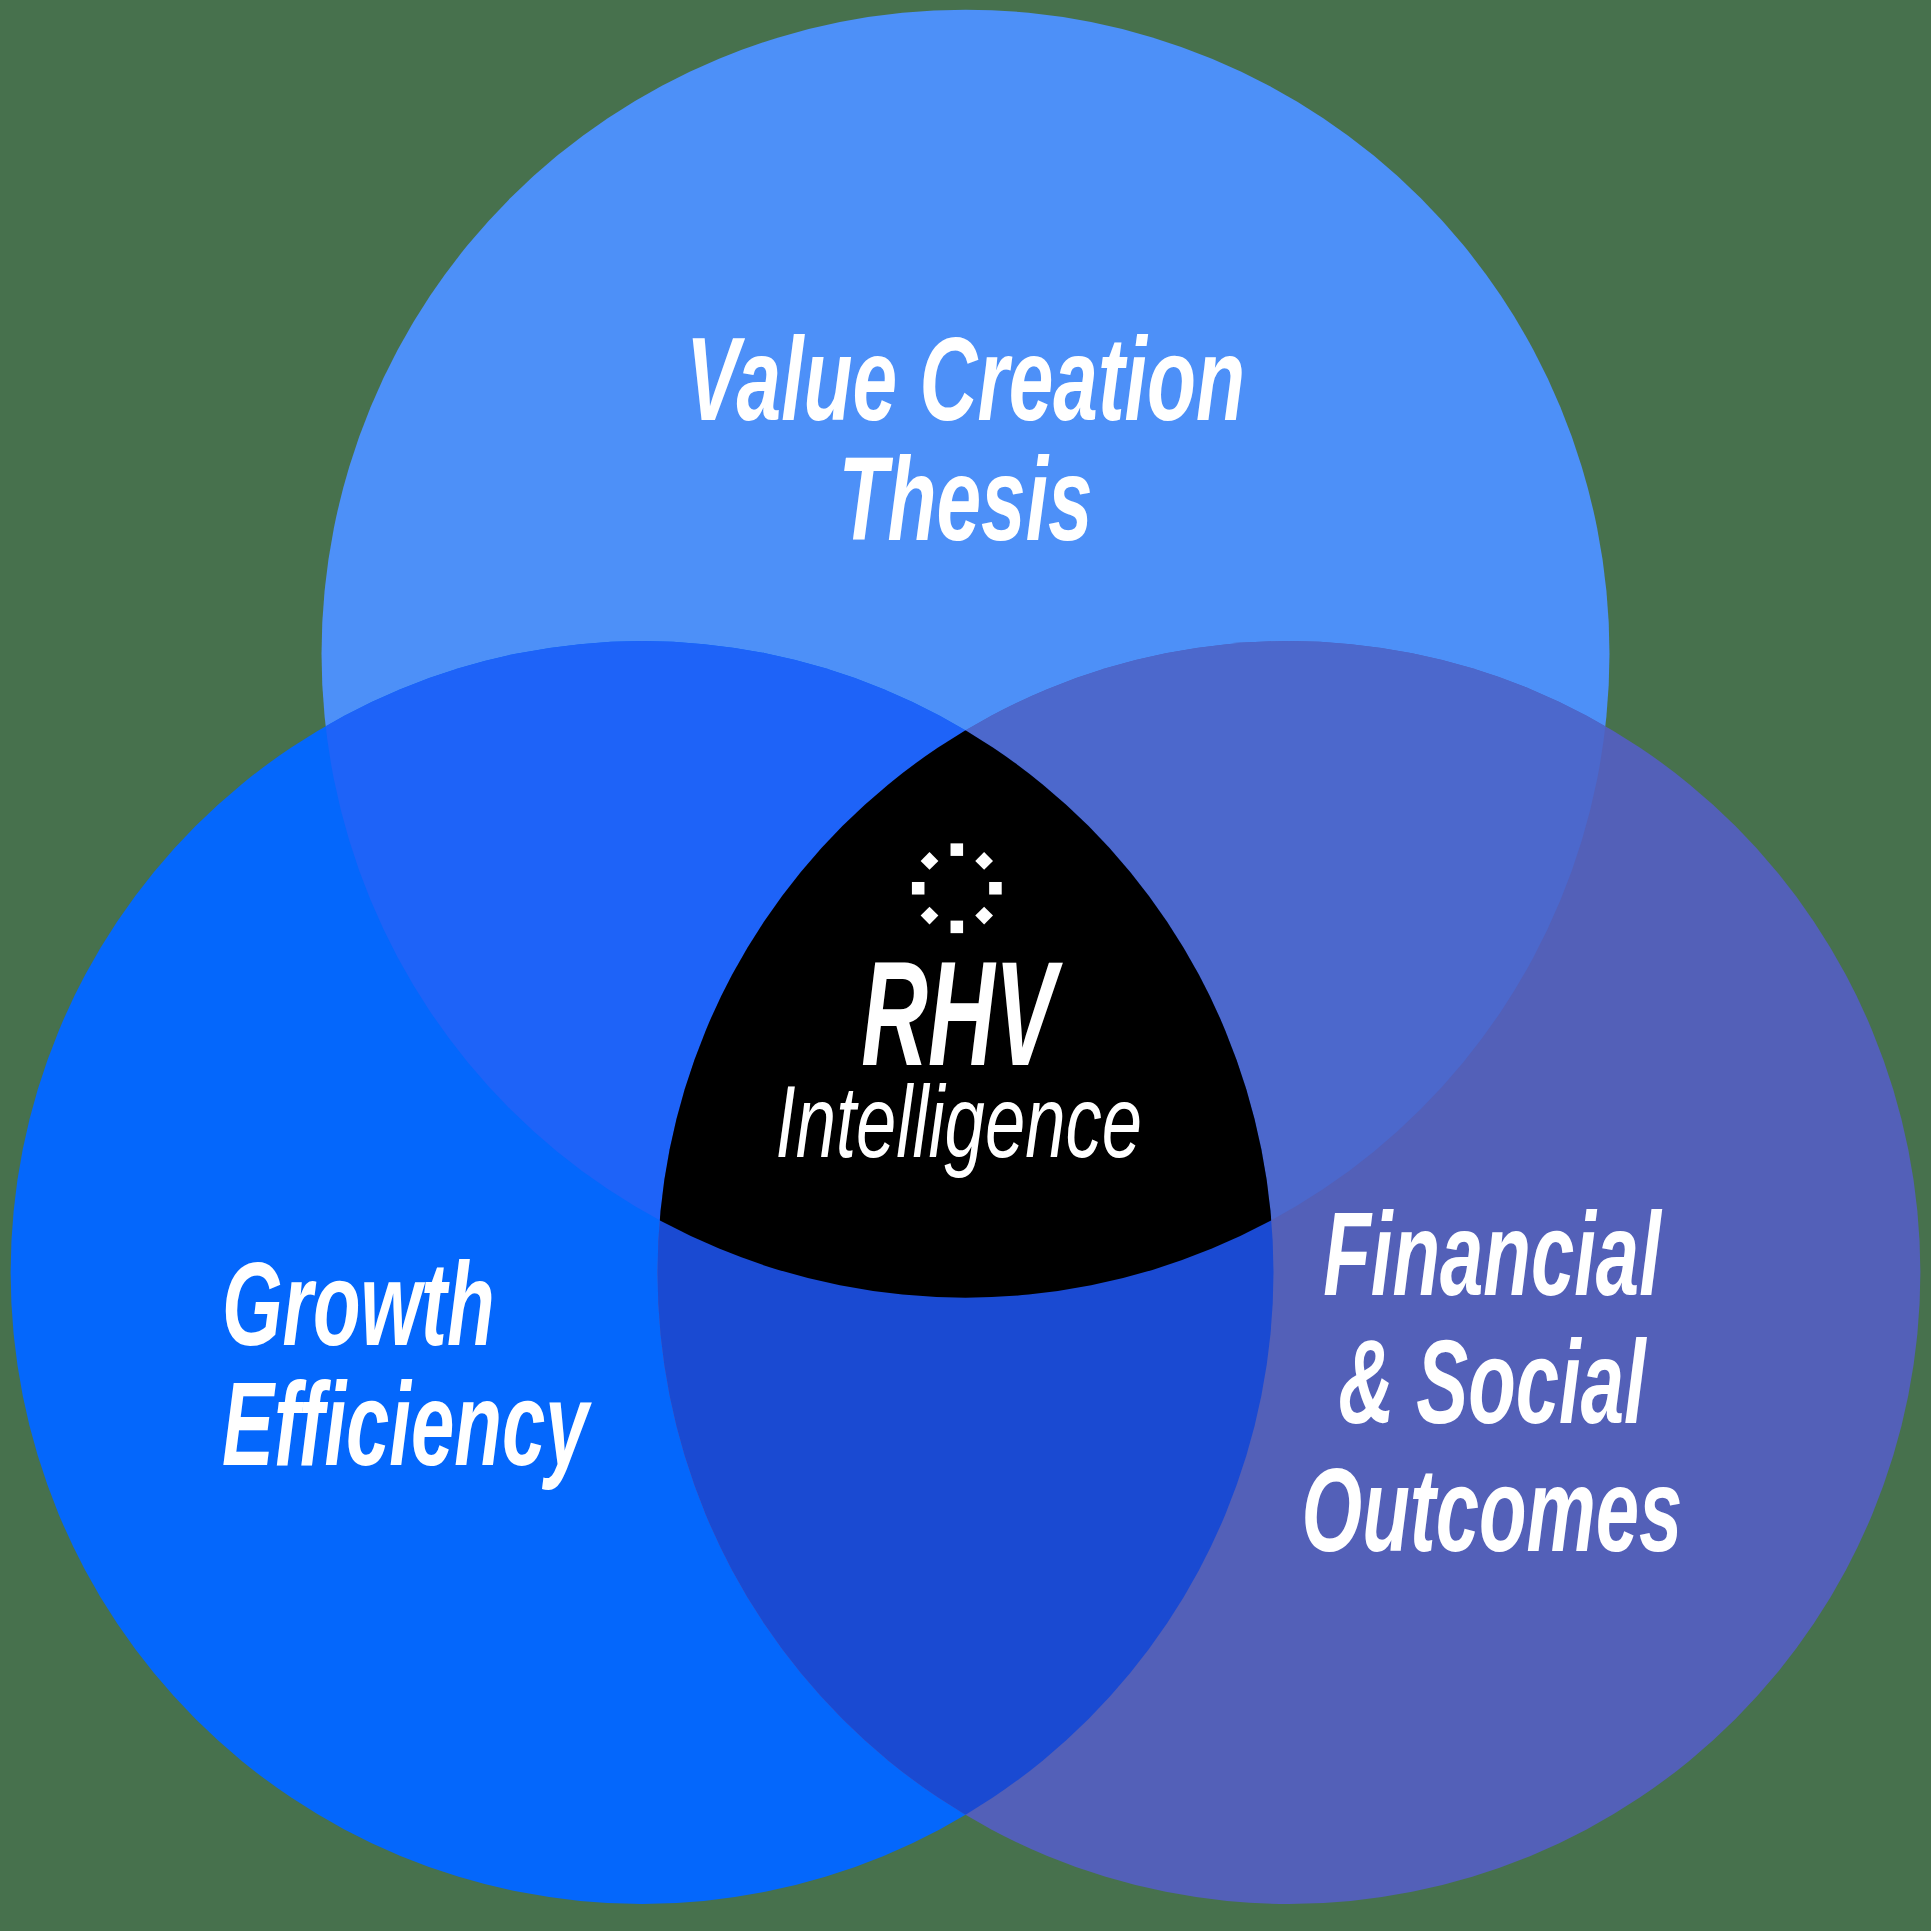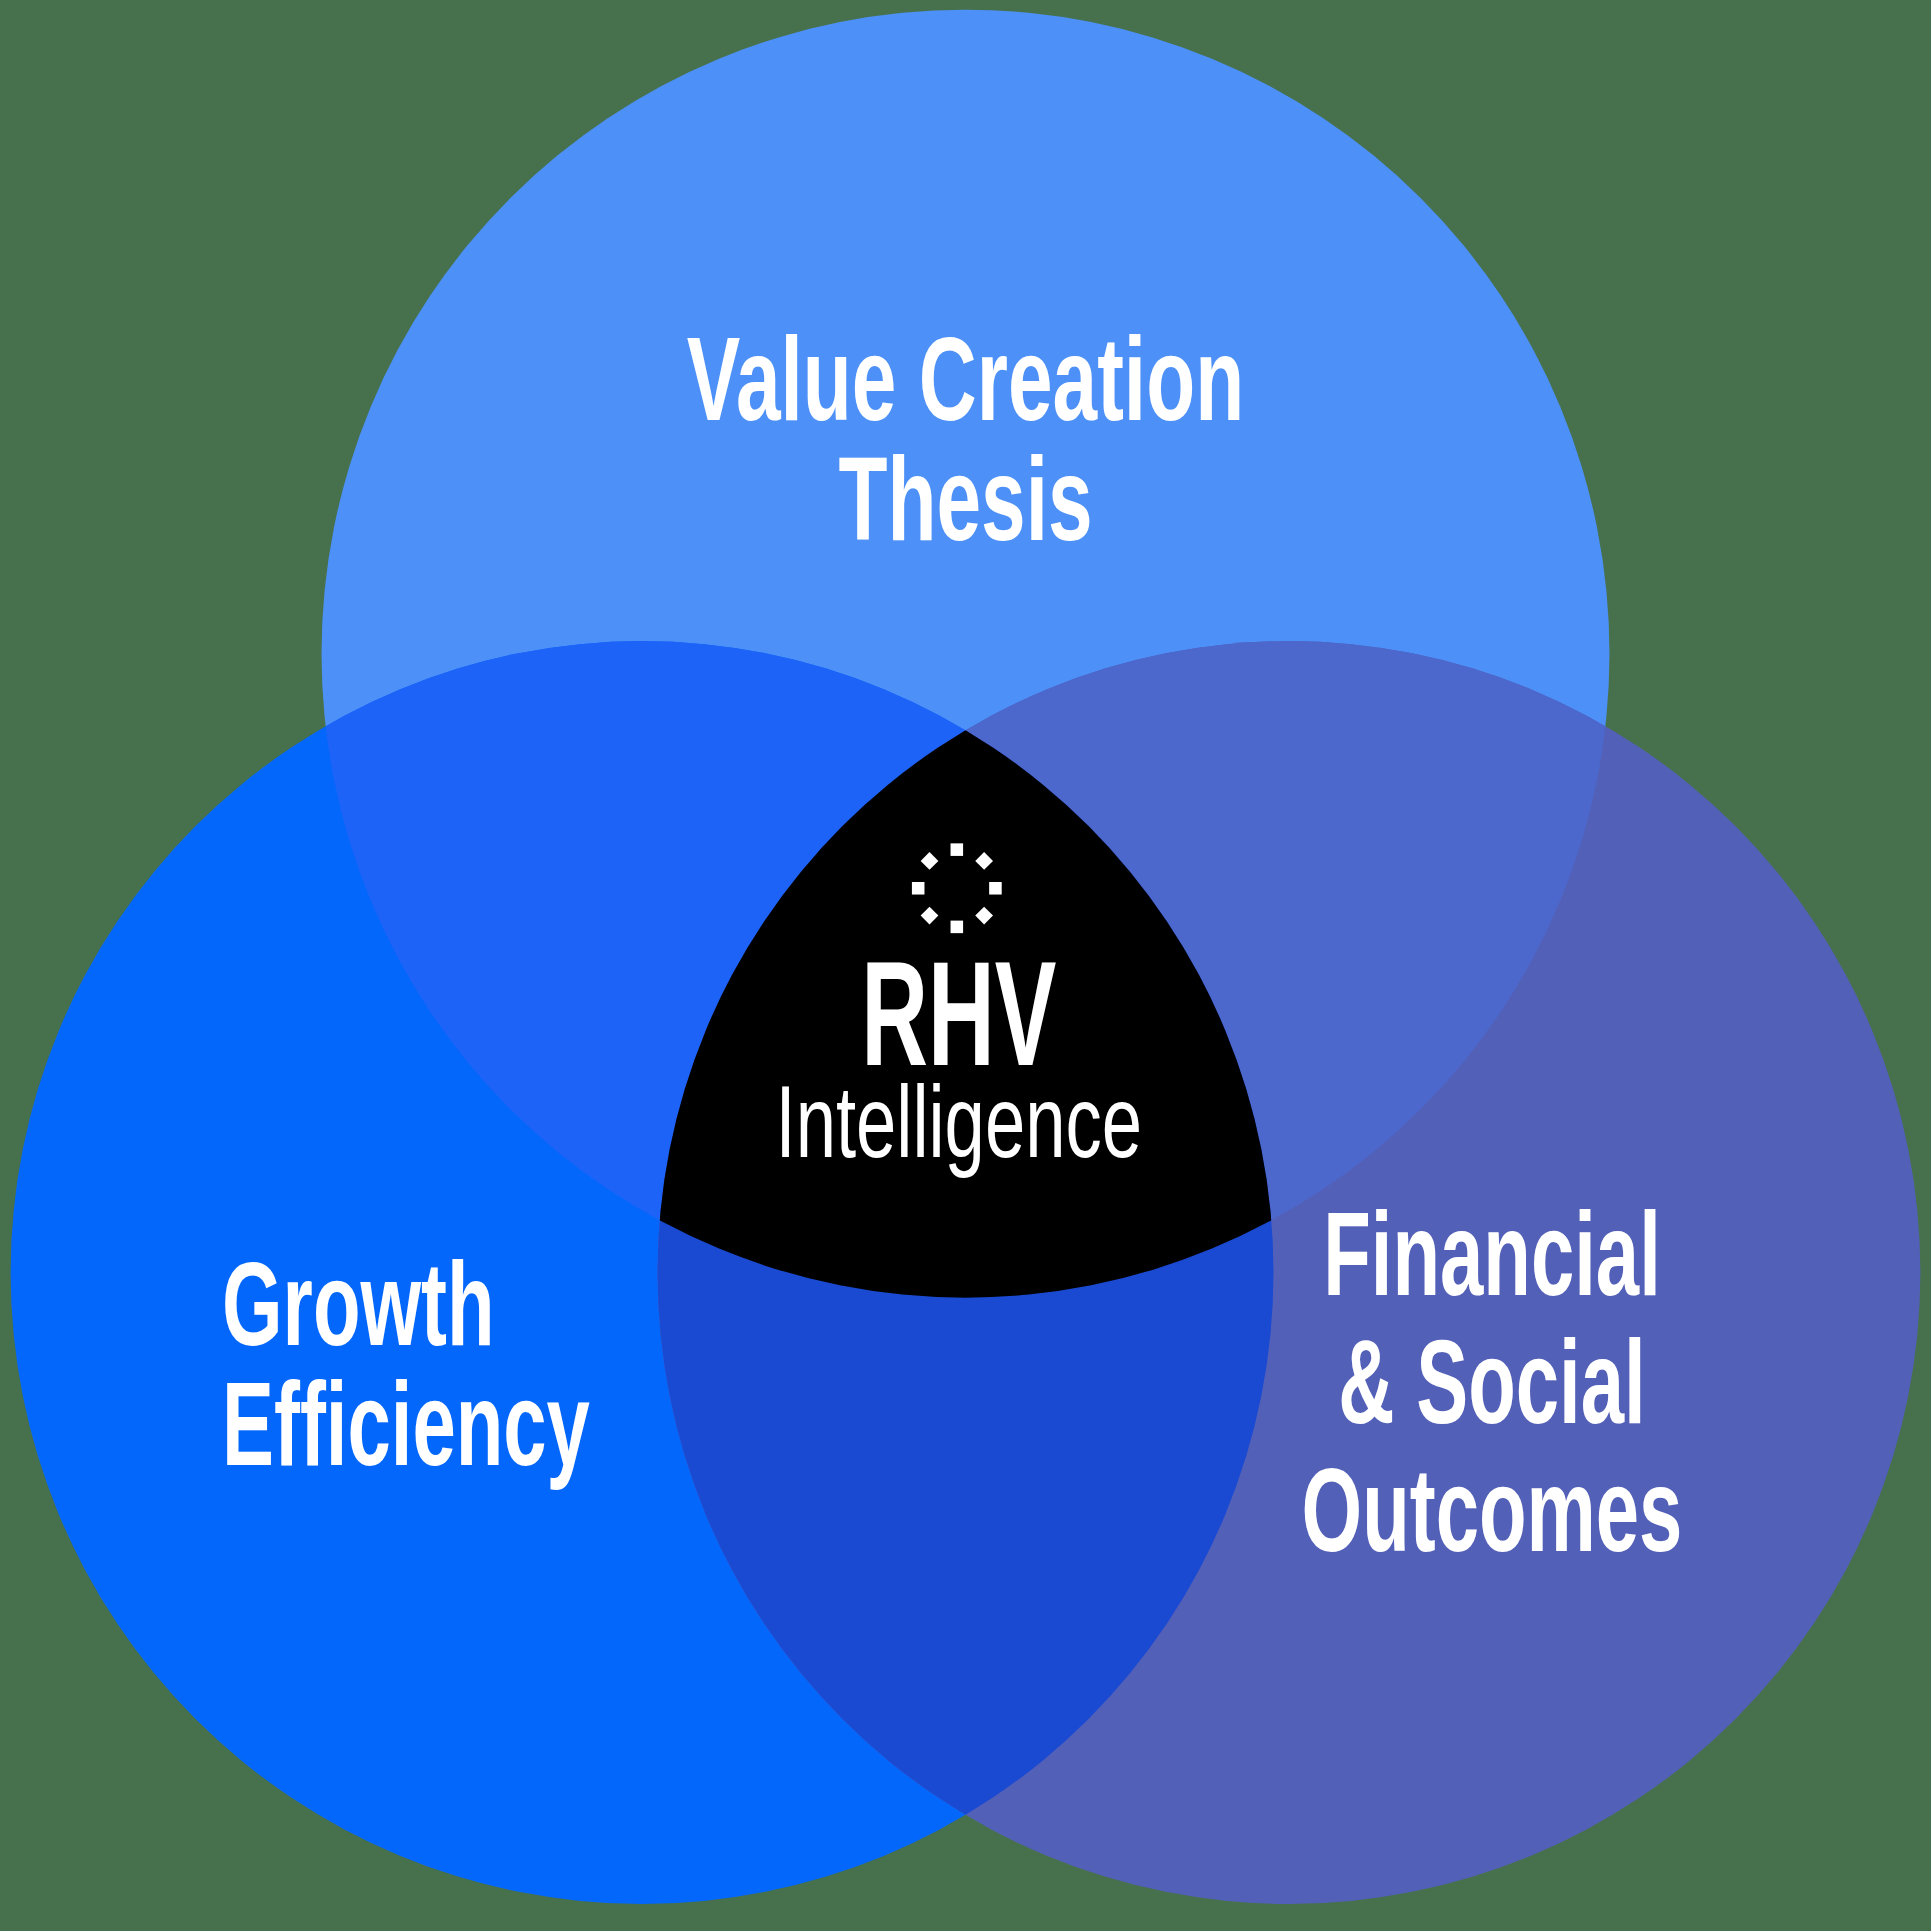--- a/index.html
+++ b/index.html
@@ -7,20 +7,21 @@
     padding: 0;
     width: 1931px;
     height: 1931px;
     overflow: hidden;
   }
   .stage {
     position: relative;
     width: 1931px;
     height: 1931px;
     font-family: "Liberation Sans", "DejaVu Sans", sans-serif;
+    font-style: italic;
   }
   .stage svg {
     position: absolute;
     left: 0;
     top: 0;
     display: block;
   }
   .label {
     position: absolute;
     color: #FFFFFF;

